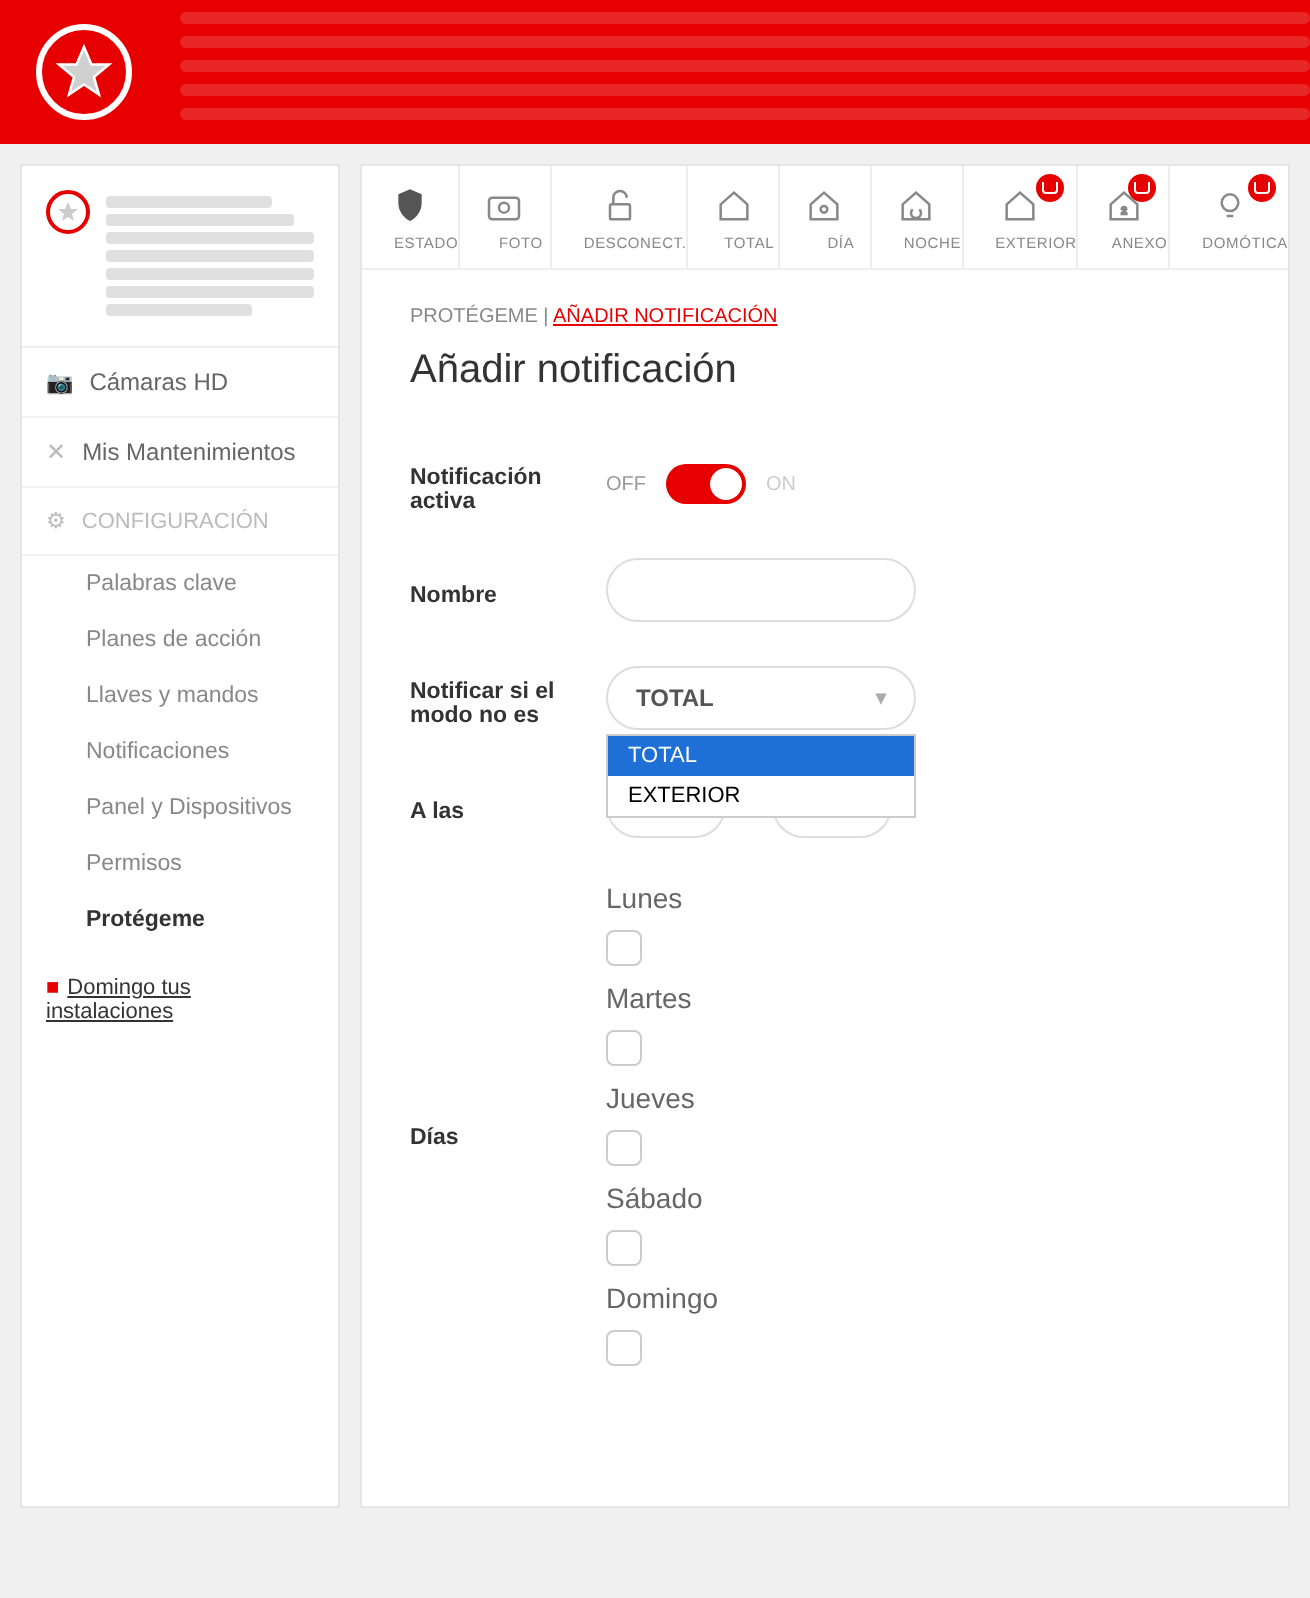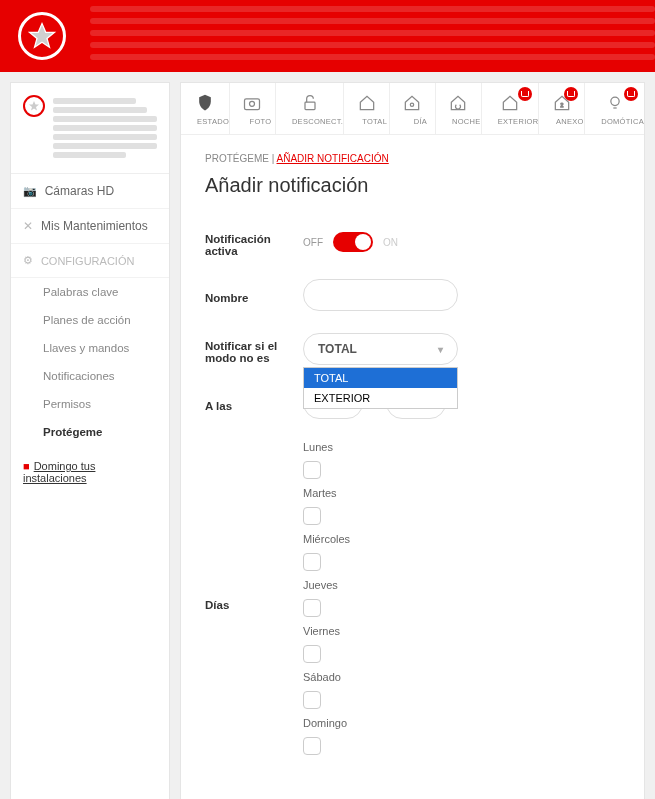--- a/index.html
+++ b/index.html
@@ -47,21 +47,21 @@
   .select { font-weight: bold; }
   .select .chev { color: #aaa; font-size: 10px; }
   .select-group { display: flex; gap: 10px; align-items: center; }
   .select-sm { width: 60px; }
   .select-lg { width: 155px; }
   .colon { color: #888; font-size: 12px; }
   .dropdown { position: absolute; top: 34px; left: 0; width: 155px; border: 1px solid #ccc; background: #fff; z-index: 5; }
   .dropdown div { padding: 4px 10px; font-size: 11px; }
   .dropdown .sel { background: #1e6fd6; color: #fff; }
   .days div { margin-bottom: 8px; }
-  .day-label { font-size: 11px; color: #666; margin-bottom: 2px; }
+  .day-label { font-size: 14px; color: #666; margin-bottom: 2px; }
   .chk { width: 18px; height: 18px; border: 1px solid #ccc; border-radius: 4px; display: block; cursor: pointer; }
   .ico-gear::before{content:"⚙";color:#bbb;}
   .ico-home::before{content:"⌂";color:#bbb;}
   .ico-cam::before{content:"📷";color:#bbb;font-size:11px;}
   .ico-tool::before{content:"✕";color:#bbb;}
 </style>
 </head>
 <body>
 
 <div class="topbar">
@@ -106,20 +106,21 @@
         <span>Mis Mantenimientos</span>
       </div>
     <div class="nav-item section">
         <span class="ico-gear"></span>
         <span>CONFIGURACIÓN</span>
       </div>
     <div class="sub-item">Palabras clave</div>
     <div class="sub-item">Planes de acción</div>
     <div class="sub-item">Llaves y mandos</div>
     <div class="sub-item">Notificaciones</div>
+    <div class="sub-item">Panel y Dispositivos</div>
     <div class="sub-item">Permisos</div>
     <div class="sub-item active">Protégeme</div>
     <div class="sidebar-footer"><span class="dot">■</span><span>Domingo tus instalaciones</span></div>
   </div>
 
   <div class="main">
     <div class="toolbar">
       <div class="tool">
           <svg viewBox="0 0 24 24" fill="#555">
             <path d="M12 2l7 3v5c0 5-3 9-7 11-4-2-7-6-7-11V5l7-3z"></path>
@@ -241,29 +242,21 @@
         <div class="row-field days">
           <div>
               <div class="day-label">Lunes</div>
               <span class="chk"></span>
             </div>
           <div>
               <div class="day-label">Martes</div>
               <span class="chk"></span>
             </div>
           <div>
-              <div class="day-label">Miércoles</div>
-              <span class="chk"></span>
-            </div>
-          <div>
               <div class="day-label">Jueves</div>
-              <span class="chk"></span>
-            </div>
-          <div>
-              <div class="day-label">Viernes</div>
               <span class="chk"></span>
             </div>
           <div>
               <div class="day-label">Sábado</div>
               <span class="chk"></span>
             </div>
           <div>
               <div class="day-label">Domingo</div>
               <span class="chk"></span>
             </div>

